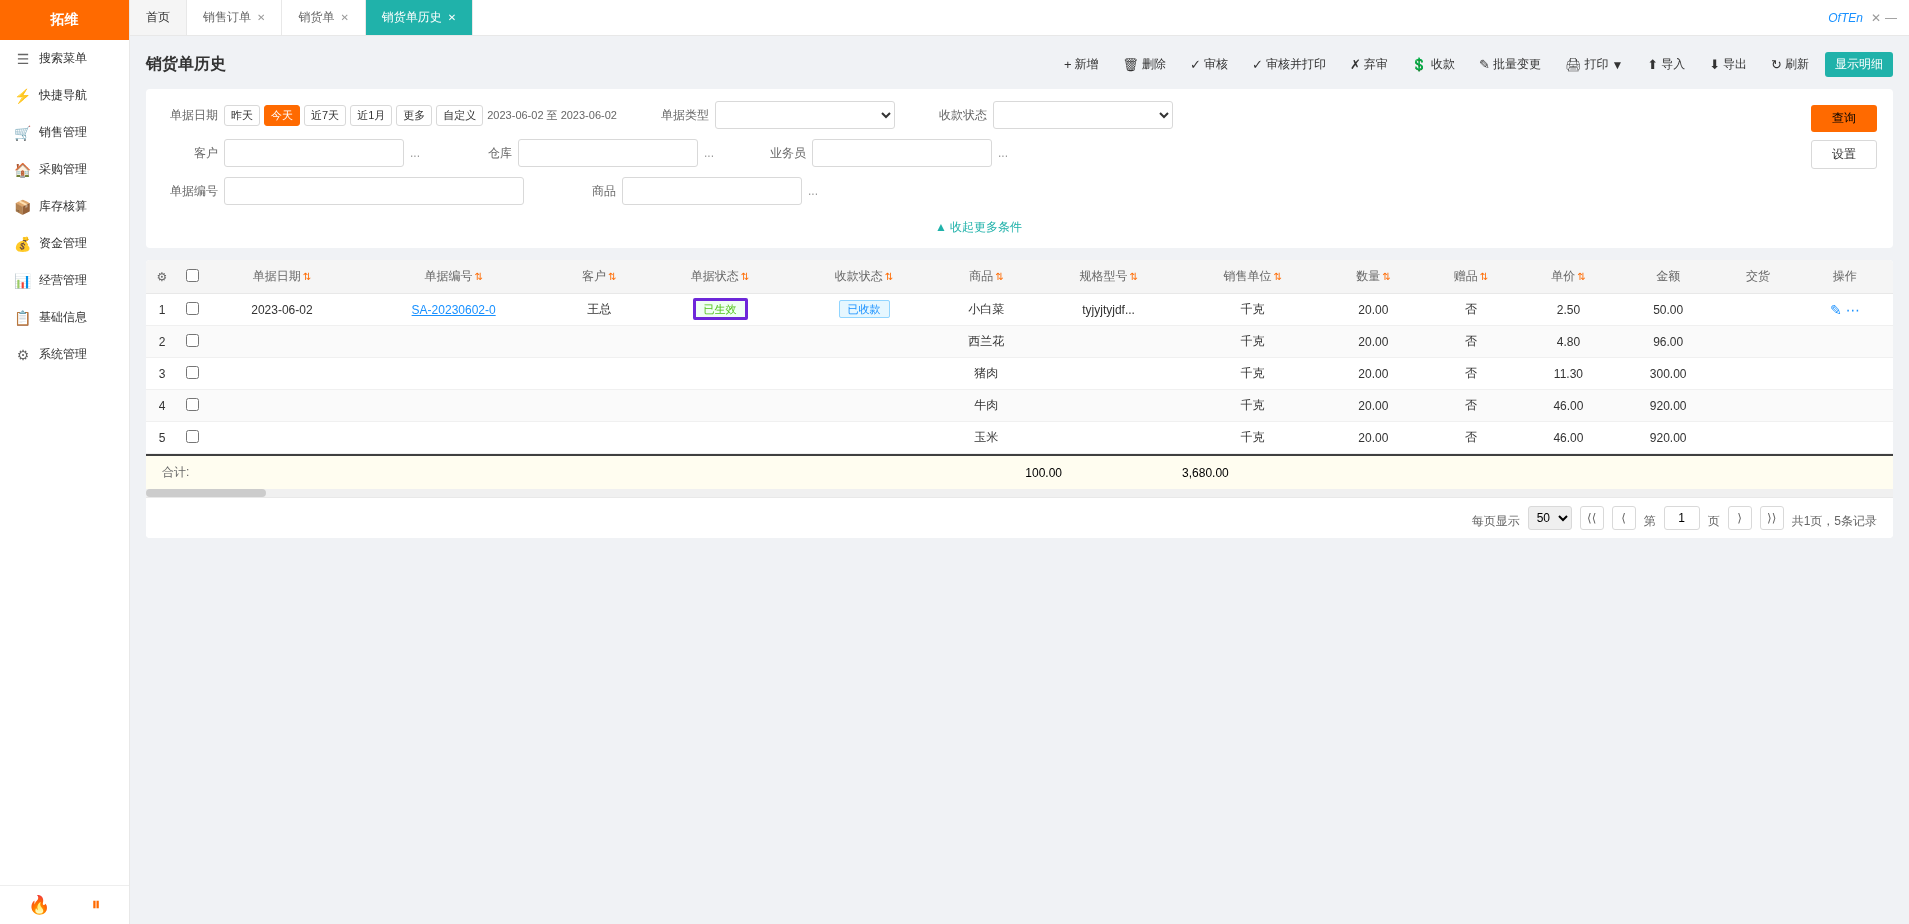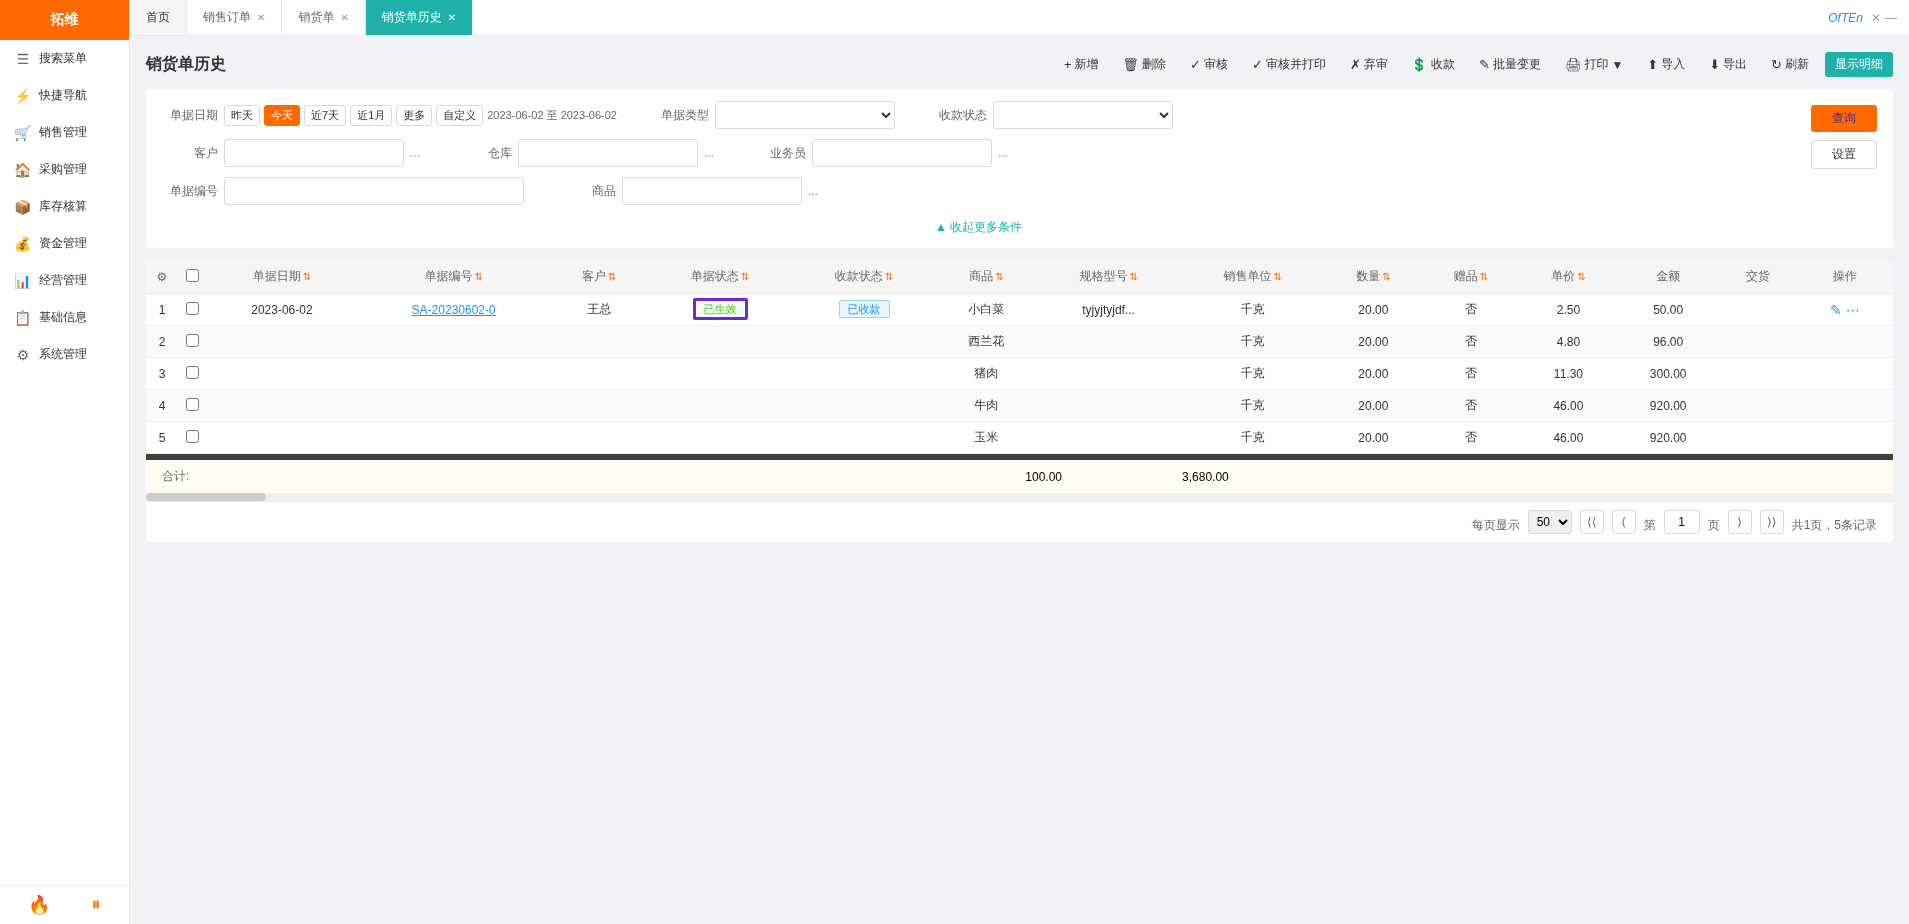--- a/index.html
+++ b/index.html
@@ -42,38 +42,38 @@
     .filter-label { color: #666; white-space: nowrap; min-width: 56px; text-align: right; }
     .filter-input { border: 1px solid #d9d9d9; border-radius: 3px; padding: 3px 8px; height: 28px; min-width: 180px; color: #333; outline: none; }
     .filter-select { border: 1px solid #d9d9d9; border-radius: 3px; padding: 3px 8px; height: 28px; min-width: 180px; color: #333; outline: none; background: #fff; }
     .filter-dots { color: #999; cursor: pointer; }
     .date-shortcuts { display: flex; gap: 4px; align-items: center; }
     .date-btn { padding: 2px 6px; border: 1px solid #d9d9d9; border-radius: 3px; cursor: pointer; color: #333; background: #fff; font-size: 11px; }
     .date-btn.active { background: #ff6a00; color: #fff; border-color: #ff6a00; }
     .date-range { color: #666; font-size: 11px; }
     .filter-collapse { display: flex; justify-content: center; padding: 4px 0 0; }
     .collapse-btn { color: #20b2aa; cursor: pointer; font-size: 12px; }
-    .query-btn { background: #ff6a00; color: #4c1d95; border: none; border-radius: 3px; padding: 5px 20px; cursor: pointer; font-size: 12px; }
+    .query-btn { background: #ff6a00; color: #000000; border: none; border-radius: 3px; padding: 5px 20px; cursor: pointer; font-size: 12px; }
     .settings-btn { background: #fff; color: #333; border: 1px solid #d9d9d9; border-radius: 3px; padding: 5px 20px; cursor: pointer; font-size: 12px; display: block; margin-top: 4px; }
 
     
     .table-card { background: #fff; border-radius: 4px; overflow: hidden; }
     .data-table { width: 100%; border-collapse: collapse; }
     .data-table th { background: #f5f5f5; color: #666; font-weight: normal; padding: 8px 8px; border-bottom: 1px solid #e8e8e8; text-align: center; white-space: nowrap; font-size: 12px; }
     .data-table td { padding: 7px 8px; border-bottom: 1px solid #f0f0f0; text-align: center; color: #333; font-size: 12px; }
     .th-sort { display: flex; align-items: center; justify-content: center; gap: 2px; cursor: pointer; }
     .sort-icon { font-size: 10px; color: #ff6a00; }
     .badge { padding: 2px 8px; border-radius: 2px; font-size: 11px; white-space: nowrap; }
     .badge-green { background: #f0fff4; color: #52c41a; border: 3px solid #6d28d9; }
     .badge-blue { background: #e6f7ff; color: #1890ff; border: 1px solid #91d5ff; }
     .link { color: #1890ff; text-decoration: underline; cursor: pointer; }
     .action-btn { color: #1890ff; cursor: pointer; margin: 0 2px; font-size: 14px; }
 
     
-    .table-footer { background: #fffdf0; padding: 8px 16px; border-top: 6px solid #404040; display: flex; align-items: center; }
+    .table-footer { background: #fffdf0; padding: 8px 16px; border-top: 2px solid #404040; display: flex; align-items: center; }
     .footer-label { color: #666; margin-right: 16px; }
     .footer-qty { margin-left: 820px; }
     .footer-amount { margin-left: 120px; }
 
     
     .pagination-bar { background: #fff; padding: 8px 16px; border-top: 1px solid #e8e8e8; display: flex; align-items: flex-end; justify-content: flex-end; gap: 8px; }
     .page-size-label { color: #666; }
     .page-size-select { border: 1px solid #d9d9d9; border-radius: 3px; padding: 2px 4px; height: 24px; }
     .page-nav-btn { width: 24px; height: 24px; border: 1px solid #d9d9d9; border-radius: 3px; background: #fff; cursor: pointer; display: inline-flex; align-items: center; justify-content: center; font-size: 12px; color: #666; }
     .page-input { width: 36px; height: 24px; border: 1px solid #d9d9d9; border-radius: 3px; text-align: center; padding: 0 4px; }

